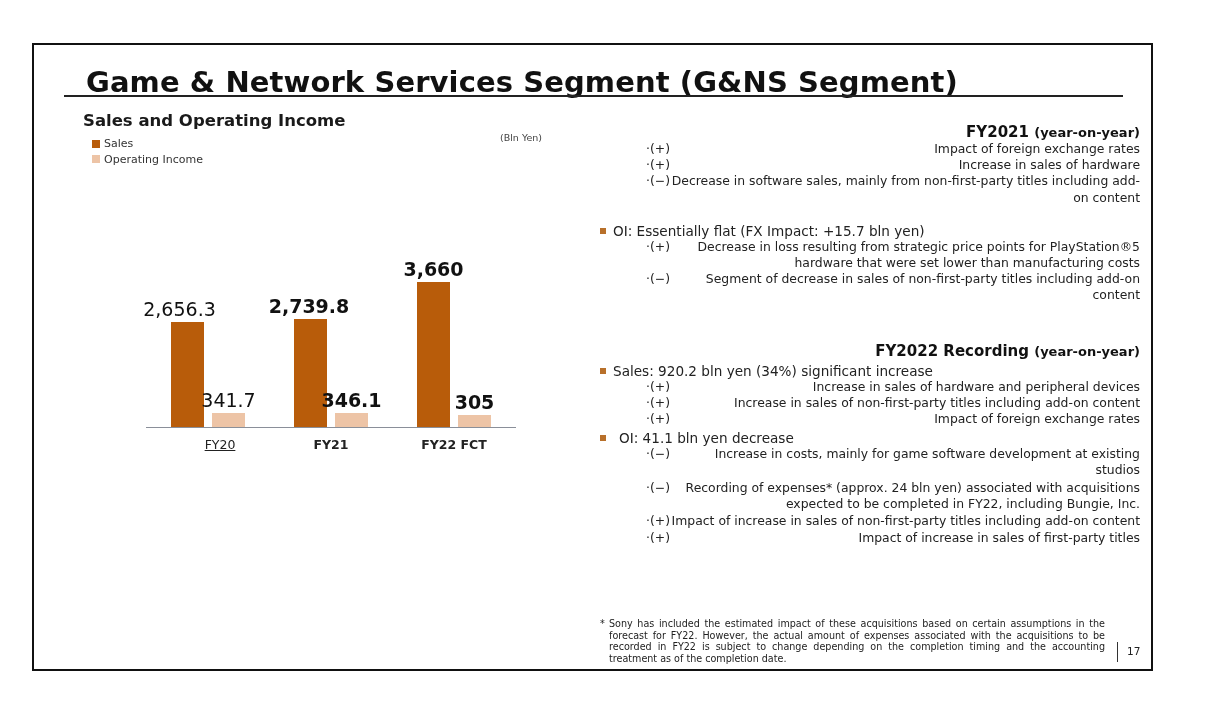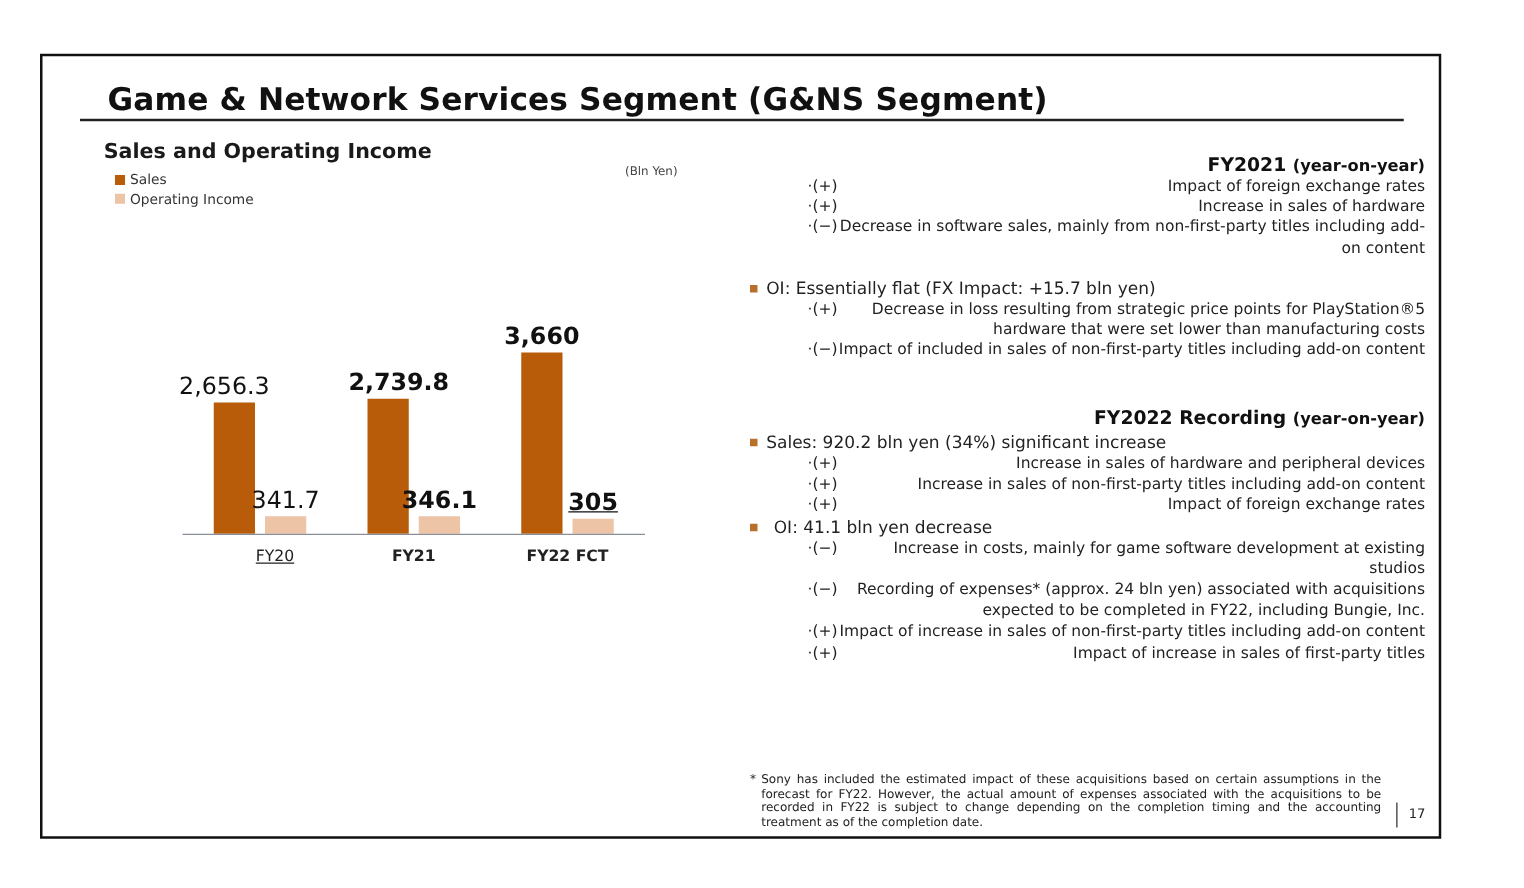--- a/index.html
+++ b/index.html
@@ -1,21 +1,21 @@
 <!DOCTYPE html>
 <html><head>
 <meta charset="utf-8">
 <style>
   html, body { margin: 0; padding: 0; background: #ffffff; }
   body { width: 1219px; height: 710px; position: relative; overflow: hidden;
          font-family: "DejaVu Sans", "Liberation Sans", sans-serif; color: #1a1a1a; }
   .slide { position: absolute; left: 32px; top: 43px; width: 1117px; height: 624px;
            border: 2px solid #111; box-sizing: content-box; background: #fff; }
   .abs { position: absolute; }
-  .title { left: 52px; top: 20px; font-size: 25px; font-weight: bold; color: #111; white-space: nowrap; letter-spacing: 0.1px; }
+  .title { left: 52px; top: 20px; font-size: 29px; font-weight: bold; color: #111; white-space: nowrap; letter-spacing: 0.1px; }
   .title-rule { left: 30px; top: 50px; width: 1059px; height: 1.5px; background: #222; }
   .chart-title { left: 49px; top: 66px; font-size: 16.5px; font-weight: bold; white-space: nowrap; }
   .legend { left: 58px; top: 91px; font-size: 11px; line-height: 15.5px; color: #333; text-align: right; }
   .legend-item { display: flex; align-items: center; white-space: nowrap; }
   .swatch { display: inline-block; width: 8px; height: 8px; margin-right: 4px; }
   .unit { left: 466px; top: 87px; font-size: 9.5px; color: #444; white-space: nowrap; }
   .axis { left: 112px; top: 382px; width: 370px; height: 1px; background: #8a8f99; }
   .bar { position: absolute; width: 33px; }
   .val { position: absolute; font-size: 19px; white-space: nowrap; transform: translateX(-50%); color: #111; }
   .val.bold { font-weight: bold; }
@@ -58,28 +58,28 @@
   <div class="abs unit">(Bln Yen)</div>
 
   <div class="abs" id="plot" style="left:0;top:0;width:0;height:0;">
 
   <div class="bar" style="left: 137px; top: 276.811px; height: 105.189px; background: rgb(184, 92, 10);"></div>
       <div class="val" style="left: 145.5px; top: 252.811px;">2,656.3</div>
       <div class="bar" style="left: 178px; top: 368.469px; height: 13.5313px; background: rgb(237, 196, 166);"></div>
       <div class="val" style="left: 194.5px; top: 344.469px;">341.7</div>
       <div class="cat" style="left: 186px; text-decoration: underline;">FY20</div>
       <div class="bar" style="left: 260px; top: 273.504px; height: 108.496px; background: rgb(184, 92, 10);"></div>
-      <div class="val bold" style="left: 285px; top: 249.504px;">2,739.8</div>
+      <div class="val bold" style="left: 275px; top: 249.504px;">2,739.8</div>
       <div class="bar" style="left: 301px; top: 368.294px; height: 13.7056px; background: rgb(237, 196, 166);"></div>
       <div class="val bold" style="left: 317.5px; top: 344.294px;">346.1</div>
       <div class="cat bold" style="left: 297px;">FY21</div>
       <div class="bar" style="left: 383px; top: 237.064px; height: 144.936px; background: rgb(184, 92, 10);"></div>
       <div class="val bold" style="left: 399.5px; top: 213.064px;">3,660</div>
       <div class="bar" style="left: 424px; top: 369.922px; height: 12.078px; background: rgb(237, 196, 166);"></div>
-      <div class="val bold" style="left: 440.5px; top: 345.922px; text-decoration: underline;">305</div>
+      <div class="val bold" style="left: 440.5px; top: 345.922px;">305</div>
       <div class="cat bold" style="left: 420px;">FY22 FCT</div>
     </div>
   <div class="abs axis"></div>
 
   <div class="abs right">
     <div class="sec-title">
       <span>FY2021</span>
       <span class="sub">(year-on-year)</span>
     </div>
     <div class="subs" id="fy21-sales">
@@ -101,21 +101,21 @@
       <span class="sq" style="background:#B8702A"></span>
       <span>OI:  Essentially flat (FX Impact: +15.7 bln yen)</span>
     </div>
     <div class="subs">
         <div class="sub-item">
           <span class="mark">·(+)</span>
           <span class="txt">Decrease in loss resulting from strategic price points for PlayStation®5 hardware that were set lower than manufacturing costs</span>
         </div>
         <div class="sub-item">
           <span class="mark">·(−)</span>
-          <span class="txt">Impact of included in sales of non-first-party titles including add-on content</span>
+          <span class="txt">Segment of decrease in sales of non-first-party titles including add-on content</span>
         </div>
       </div>
 
     <div class="sec-title" style="margin-top:38px;">
       <span>FY2022 Recording</span>
       <span class="sub">(year-on-year)</span>
     </div>
     <div class="bullet">
       <span class="sq" style="background:#B8702A"></span>
       <span>Sales: 920.2 bln yen (34%) significant increase</span>

